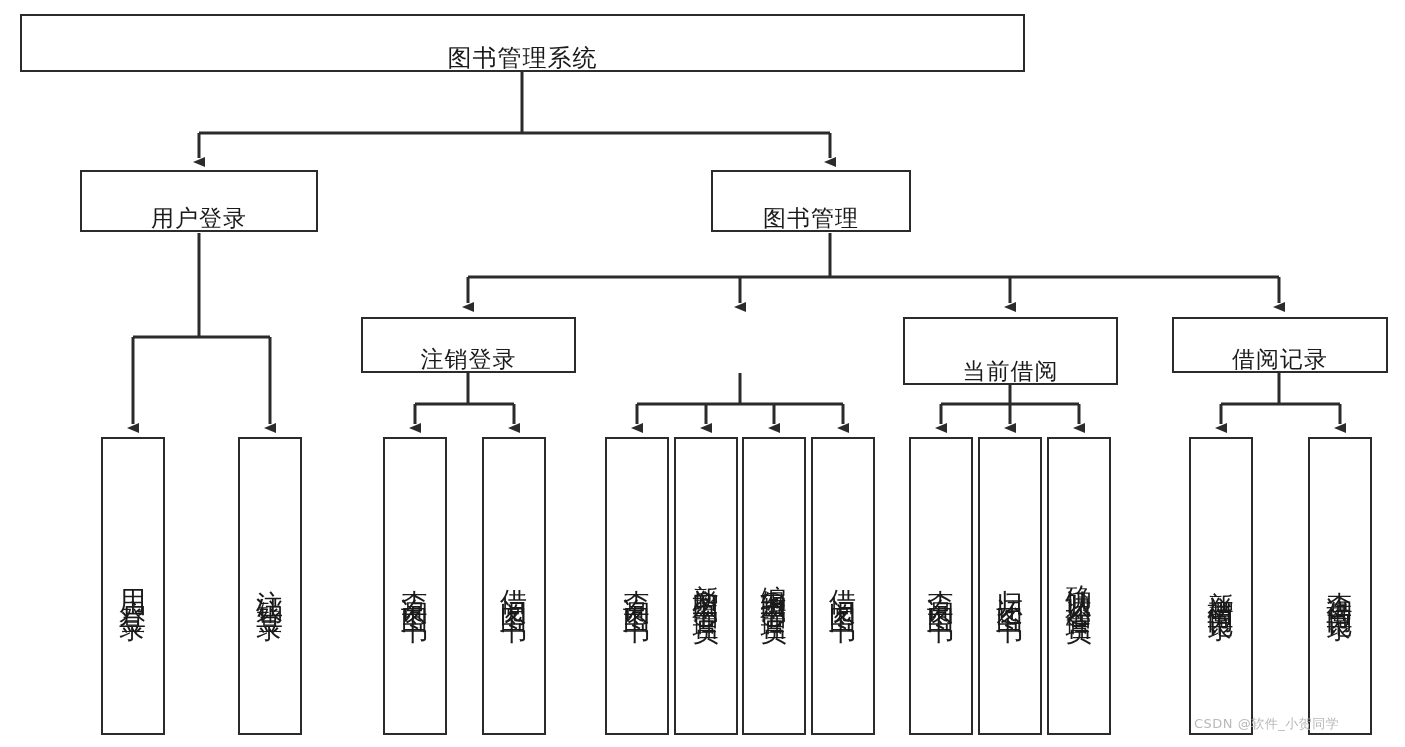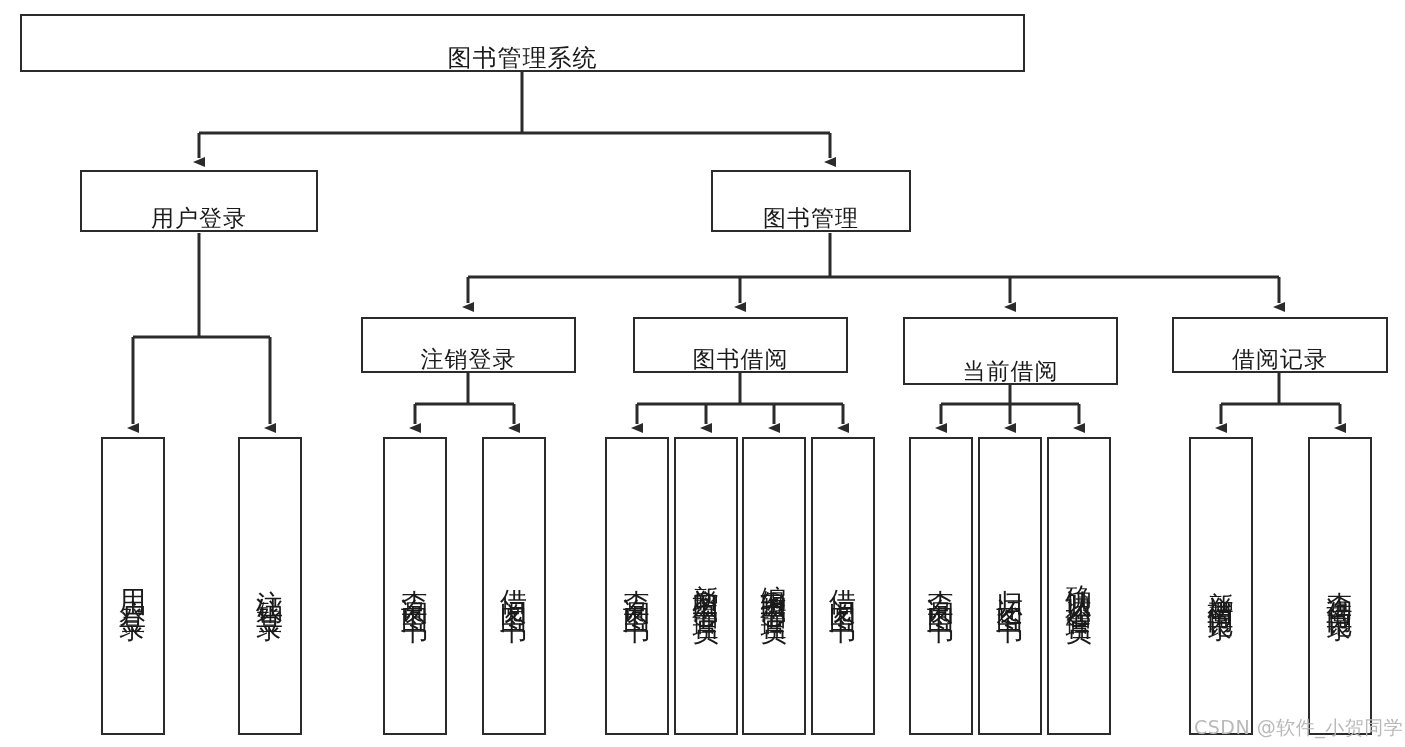--- a/index.html
+++ b/index.html
@@ -62,21 +62,21 @@
     white-space: nowrap;
     display: block;
   }
   .v-node.tight .lbl {
     letter-spacing: 5px;
     font-size: 26px;
   }
   .watermark {
     position: absolute;
     color: #b9b9b9;
-    font-size: 19px;
+    font-size: 13px;
     white-space: nowrap;
     z-index: 5;
     letter-spacing: 0.5px;
   }
 </style>
 </head>
 <body>
 
 <div id="canvas">
 
@@ -137,23 +137,20 @@
   <div class="node h-node" style="left:80px; top:170px; width:238px; height:62px;">
     <span class="lbl">用户登录</span>
   </div>
   <div class="node h-node" style="left:711px; top:170px; width:200px; height:62px;">
     <span class="lbl">图书管理</span>
   </div>
 
   <div class="node h-node" style="left:361px; top:317px; width:215px; height:56px;">
     <span class="lbl">注销登录</span>
   </div>
-  <div class="node h-node" style="left:633px; top:317px; width:215px; height:56px;">
-    <span class="lbl">图书借阅</span>
-  </div>
   <div class="node h-node" style="left:903px; top:317px; width:215px; height:68px;">
     <span class="lbl">当前借阅</span>
   </div>
   <div class="node h-node" style="left:1172px; top:317px; width:216px; height:56px;">
     <span class="lbl">借阅记录</span>
   </div>
 
   <div class="node v-node" style="left:101px; top:437px; width:64px; height:298px;">
     <span class="lbl">用户登录</span>
   </div>

